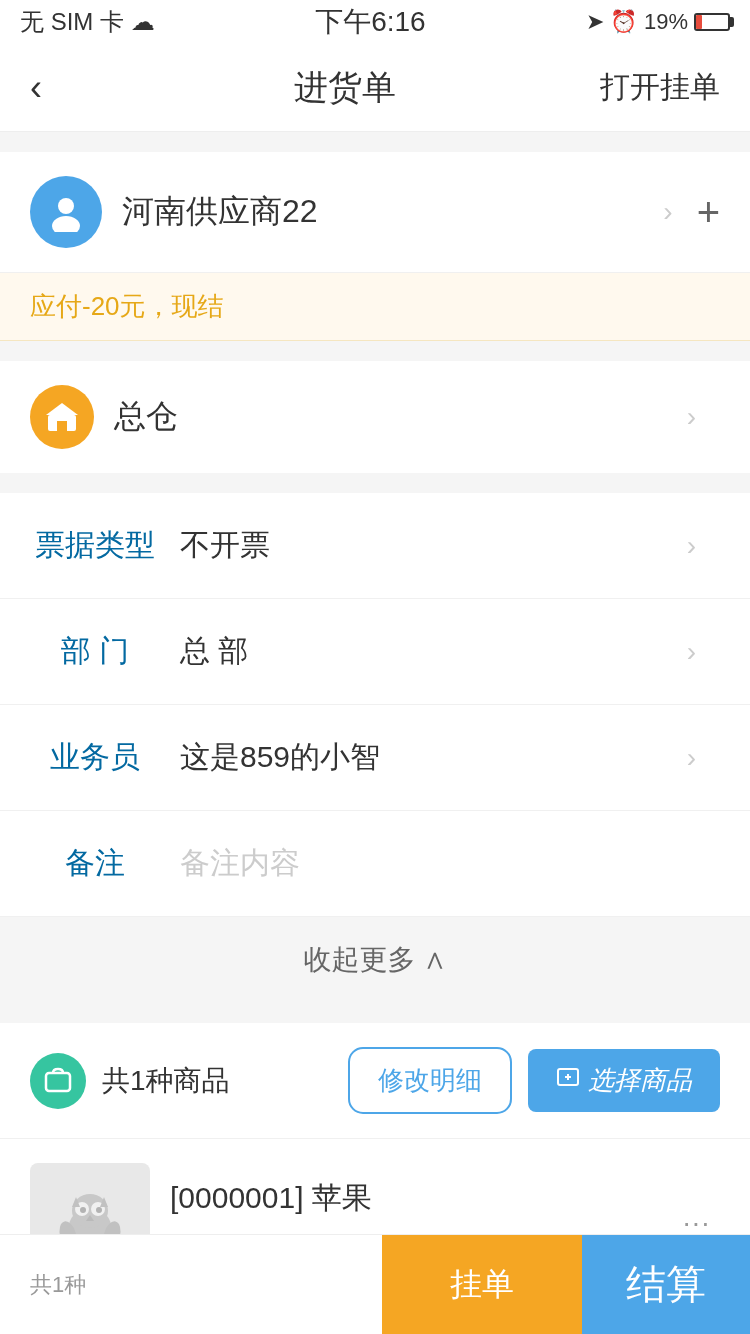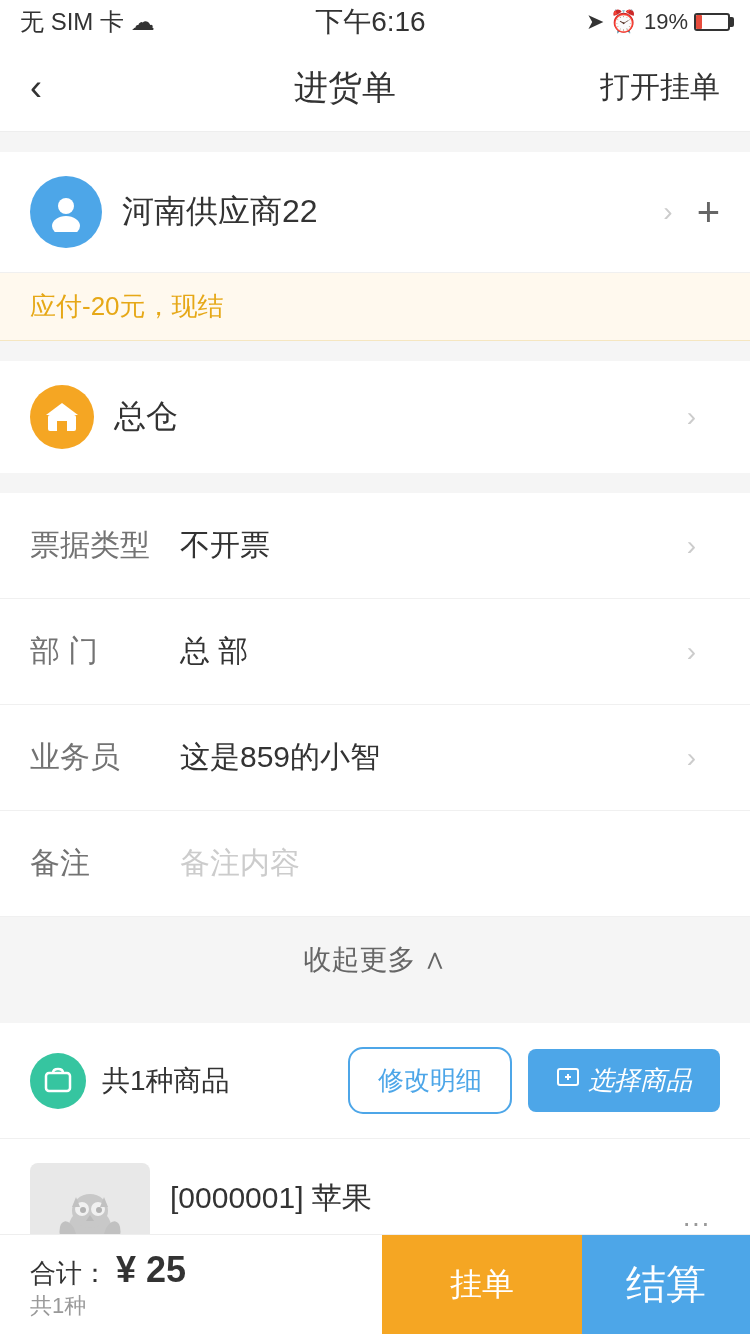--- a/index.html
+++ b/index.html
@@ -141,23 +141,24 @@
     .form-row {
       display: flex;
       align-items: center;
       padding: 32px 30px;
       background: #fff;
       border-bottom: 1px solid #f0f0f0;
       cursor: pointer;
     }
     .form-label {
       font-size: 30px;
-      color: #737373;
+      color: #0369a1;
       width: 130px;
       flex-shrink: 0;
+      text-align: center;
     }
     .form-value {
       flex: 1;
       font-size: 30px;
       color: #333;
       padding-left: 20px;
     }
     .form-placeholder {
       color: #ccc;
     }
@@ -478,21 +479,17 @@
       </div>
     </div>
     <div class="product-more">···</div>
   </div>
 </div>
 
 <div style="height:100px;"></div>
 
 <div class="bottom-bar">
   <div class="total-section">
-    <div class="total-label">
-      <span>合计：</span>
-      <span class="total-amount">¥ 25</span>
-    </div>
     <div class="total-sub">共1种</div>
   </div>
   <button class="btn-pending">挂单</button>
   <button class="btn-checkout">结算</button>
 </div>
 
 </body></html>

